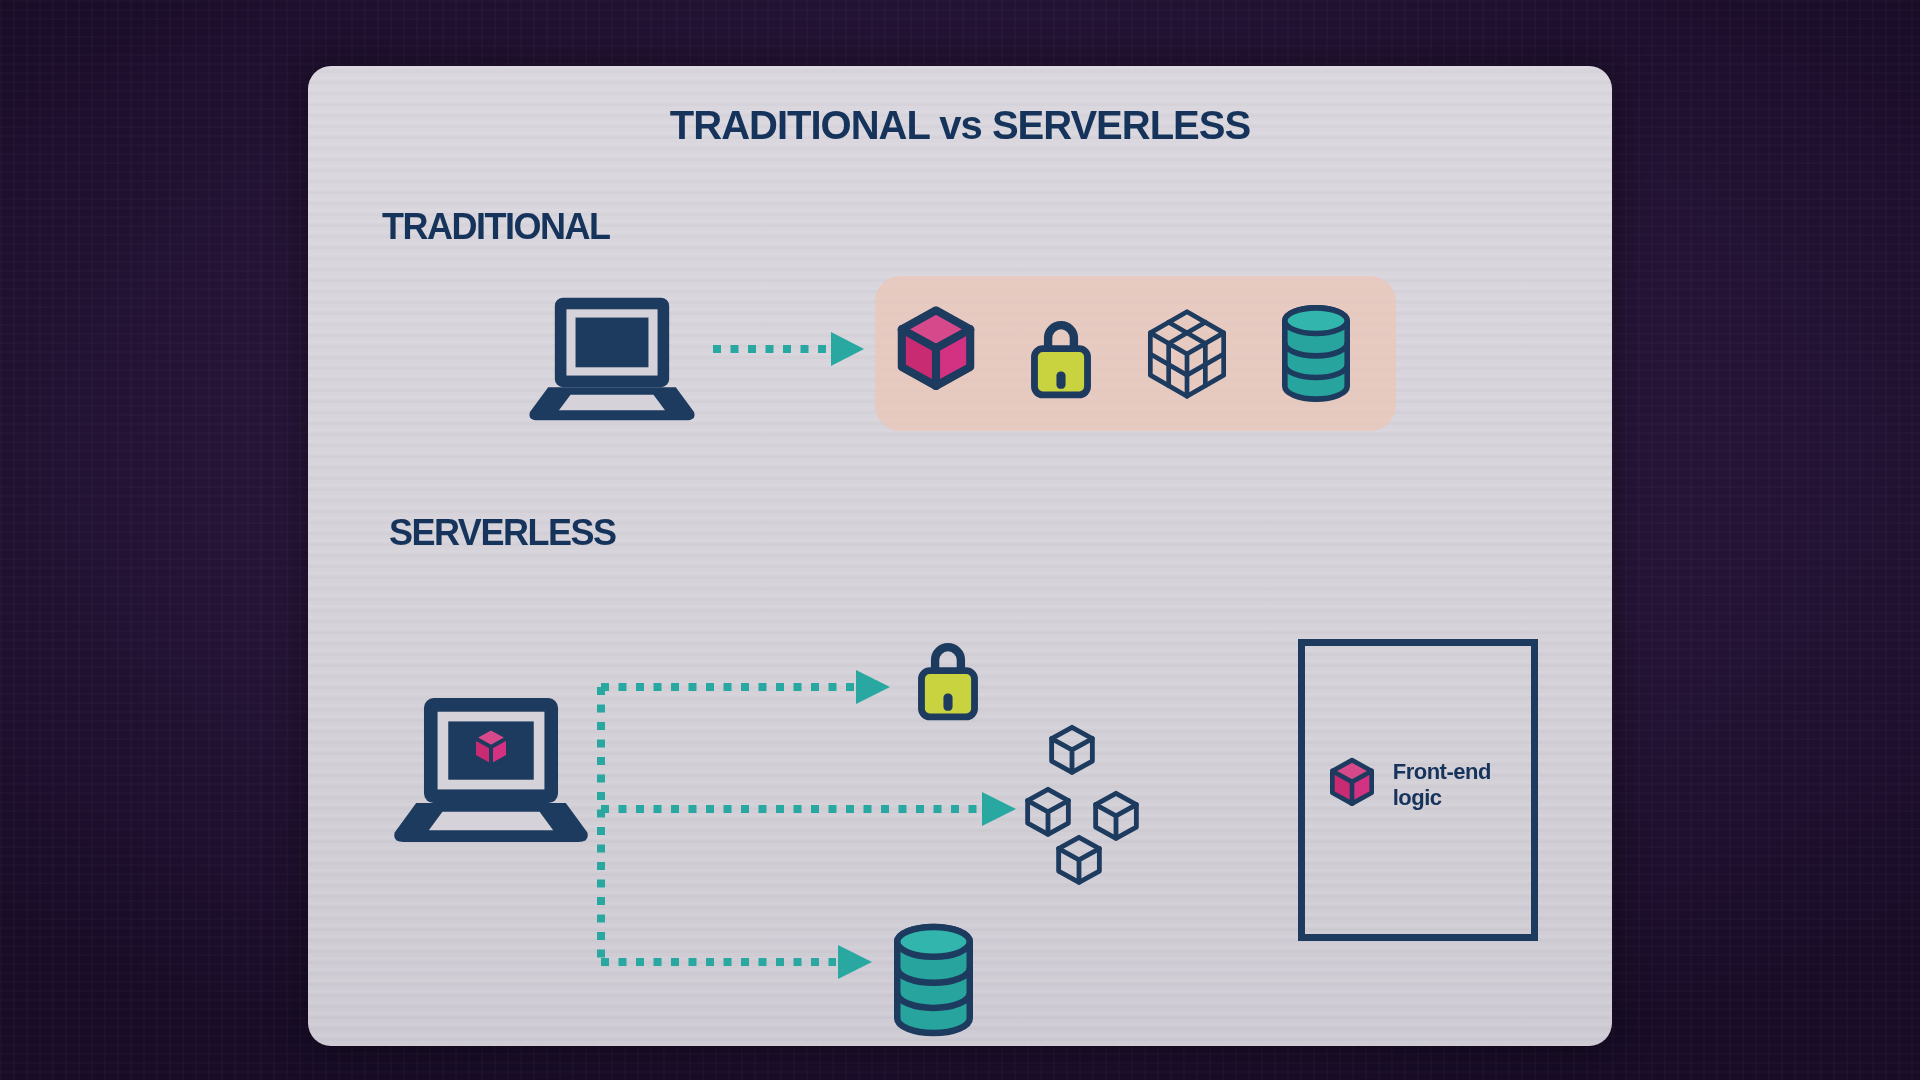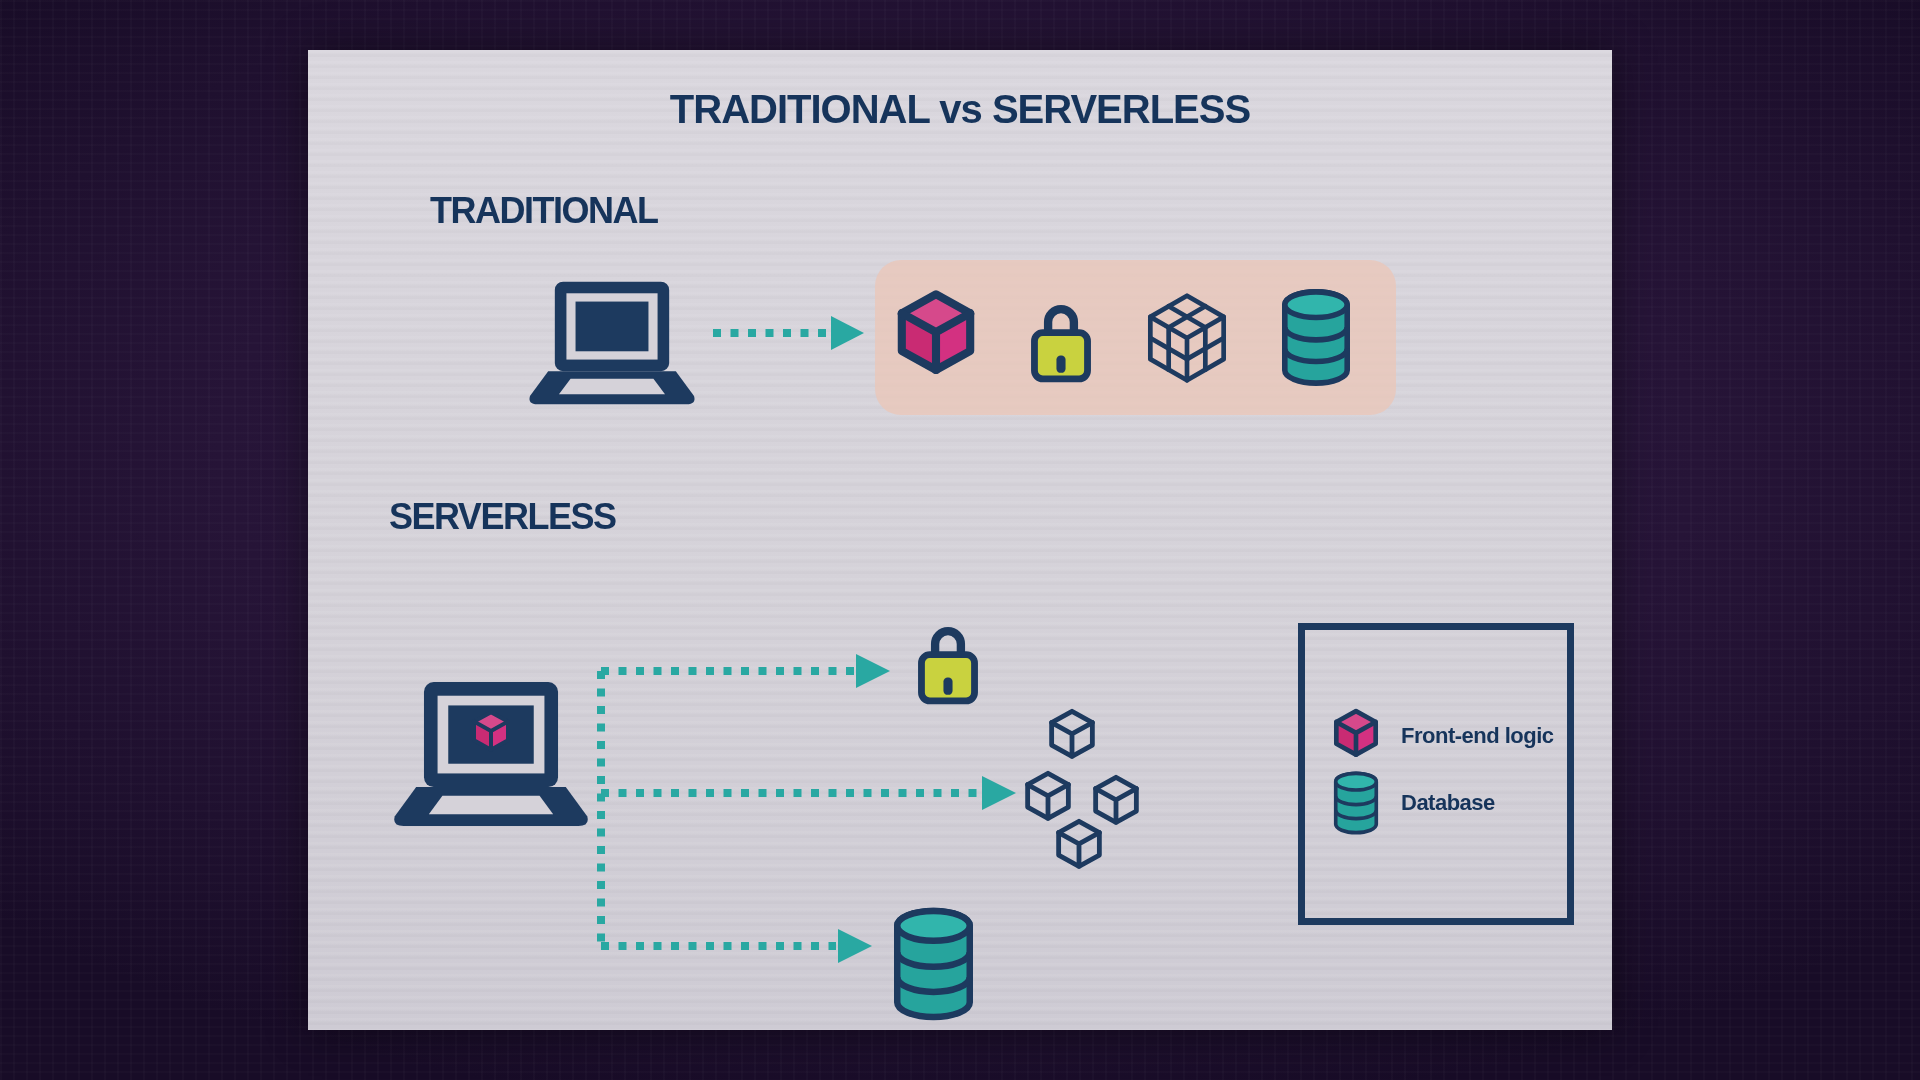--- a/index.html
+++ b/index.html
@@ -9,45 +9,46 @@
     background:#1c0e2b;
   }
   .stage{
     position:absolute;inset:0;
     background:
       repeating-linear-gradient(90deg, rgba(255,255,255,0.018) 0 2px, transparent 2px 13px),
       repeating-linear-gradient(180deg, rgba(255,255,255,0.015) 0 2px, transparent 2px 9px),
       radial-gradient(ellipse 70% 62% at 50% 42%, #2e1b44 0%, #261437 55%, #180c27 100%);
   }
   .slide{
-    position:absolute;left:308px;top:50px;width:1304px;height:980px;
+    position:absolute;left:308px;top:66px;width:1304px;height:980px;
     background:
       repeating-linear-gradient(180deg, rgba(255,255,255,0.06) 0 2px, rgba(0,0,0,0.02) 5px 7px, transparent 7px 11px),
       linear-gradient(180deg,#dad7de 0%, #d5d2d9 55%, #cecbd4 100%);
     box-shadow:0 0 40px rgba(0,0,0,0.45);
+    border-radius:23px;
   }
   .navy-text{color:#16345b;font-weight:bold;}
   .title{
     position:absolute;left:0;right:0;top:38px;text-align:center;
     font-size:40px;letter-spacing:-1px;line-height:42px;
   }
   .sec-label{position:absolute;font-size:36px;letter-spacing:-1.5px;line-height:38px;}
-  .trad-label{left:74px;top:142px;margin-left:48px;}
+  .trad-label{left:74px;top:142px;}
   .sv-label{left:57px;top:448px;margin-left:24px;}
   .sv-subtitle{position:absolute;left:57px;top:493px;font-size:31px;letter-spacing:-1px;line-height:40px;}
   .abs{position:absolute;}
   .peach-panel{
     position:absolute;left:567px;top:210px;width:521px;height:155px;
     background:rgba(234,199,184,0.78);border-radius:26px;
     display:flex;align-items:center;justify-content:space-between;
     padding:0 40px 0 16px;box-sizing:border-box;
   }
   .peach-panel svg{display:block;}
   .legend{
-    position:absolute;left:990px;top:573px;width:276px;height:302px;
+    position:absolute;left:990px;top:573px;width:240px;height:302px;
     border:7px solid #1d3a5f;box-sizing:border-box;
     display:flex;flex-direction:column;justify-content:center;
     padding:4px 6px 14px 20px;
   }
   .lg-row{display:flex;align-items:center;height:67px;}
   .lg-ic{width:62px;display:flex;justify-content:center;align-items:center;}
   .lg-label{margin-left:14px;font-size:22px;font-weight:bold;color:#16345b;letter-spacing:-0.5px;}
   .connectors{position:absolute;left:0;top:0;pointer-events:none;}
   .sprite{position:absolute;width:0;height:0;overflow:hidden;}
 </style>
@@ -169,24 +170,16 @@
 
     <div class="legend">
       <div class="lg-row">
         <span class="lg-ic">
             <svg width="52" height="58" viewBox="0 0 100 112">
               <use href="#sym-cube"></use>
             </svg>
           </span>
         <span class="lg-label">Front-end logic</span>
       </div>
-      <div class="lg-row">
-        <span class="lg-ic">
-            <svg width="52" height="66" viewBox="0 0 100 126">
-              <use href="#sym-db"></use>
-            </svg>
-          </span>
-        <span class="lg-label">Database</span>
-      </div>
     </div>
 
   </div>
 </div>
 
 </body></html>

